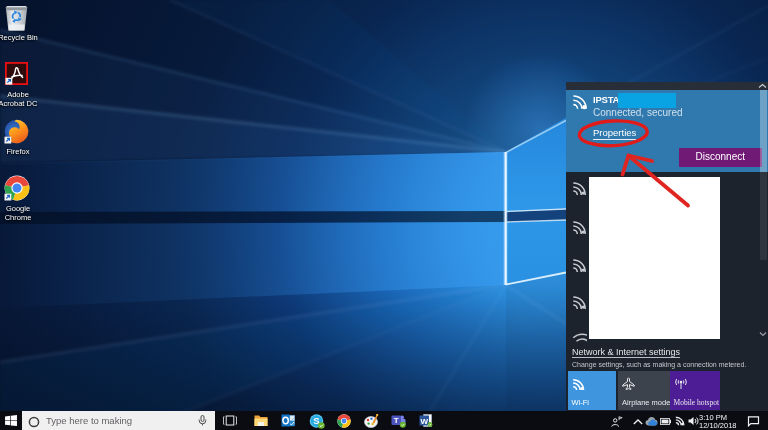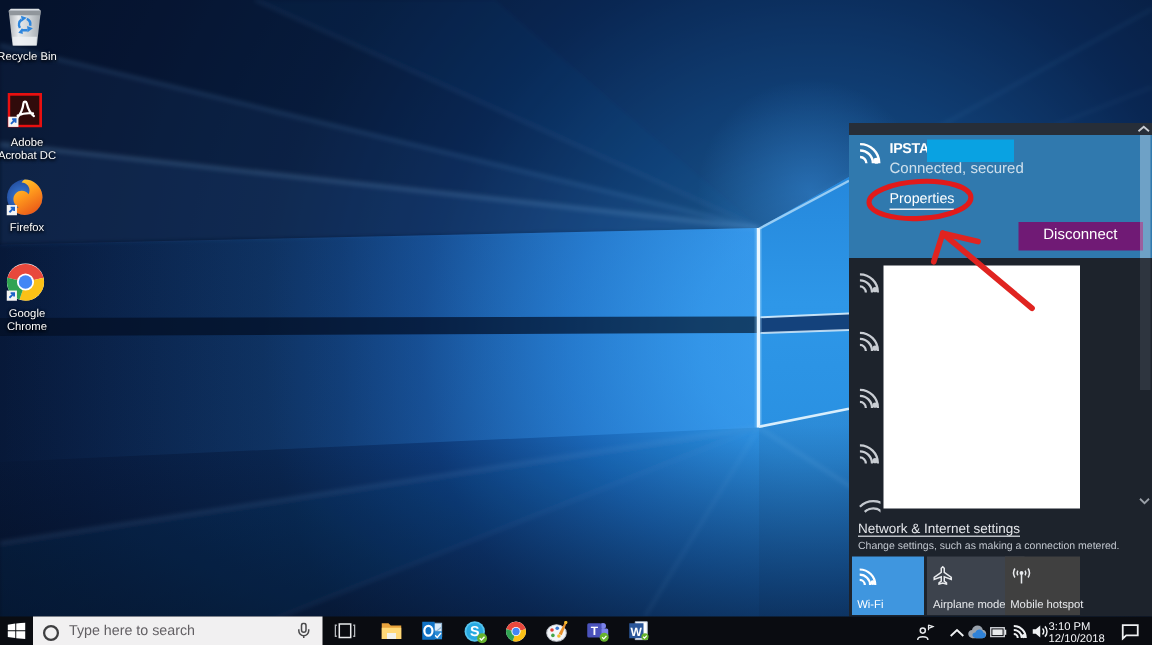--- a/index.html
+++ b/index.html
@@ -246,21 +246,21 @@
         <circle cx="10.6" cy="11.3" r="1.7" fill="#fff"></circle>
       </svg>
    <div class="abs" style="left:4px;bottom:3px;color:#fff;font-size:7.5px;white-space:nowrap;">Wi-Fi</div>
  </div>
  <div class="abs" style="left:52px;top:288.5px;width:65px;height:39px;background:#3d434d;text-align:center;">
    <svg class="abs" style="left:4px;top:6px" width="13" height="13" viewBox="0 0 13 13">
         <path d="M6.5,0.8 L7.5,1.8 L7.5,4.5 L12.2,8 L12.2,9.3 L7.5,7.6 L7.5,10.4 L9,11.6 L9,12.4 L6.5,11.7 L4,12.4 L4,11.6 L5.5,10.4 L5.5,7.6 L0.8,9.3 L0.8,8 L5.5,4.5 L5.5,1.8 Z" fill="none" stroke="#e8eaed" stroke-width="1"></path>
       </svg>
    <div class="abs" style="left:4px;bottom:3px;color:#e8eaed;font-size:7.5px;white-space:nowrap;">Airplane mode</div>
  </div>
- <div class="abs" style="left:103.5px;top:288.5px;width:50px;height:39px;background:#404040;">
+ <div class="abs" style="left:103.5px;top:288.5px;width:50px;height:39px;background:#4c1d95;font-family:Liberation Serif, serif;">
    <svg class="abs" style="left:4px;top:6px" width="14" height="13" viewBox="0 0 14 13">
         <g fill="none" stroke="#e8eaed" stroke-width="1">
           <path d="M2.6,2 A5.6,5.6 0 0 0 2.6,8"></path>
           <path d="M11.4,2 A5.6,5.6 0 0 1 11.4,8"></path>
           <path d="M4.6,3.4 A3,3 0 0 0 4.6,6.6"></path>
           <path d="M9.4,3.4 A3,3 0 0 1 9.4,6.6"></path>
         </g>
         <circle cx="7" cy="5" r="1.3" fill="#e8eaed"></circle>
         <path d="M7,6 L7,12" stroke="#e8eaed" stroke-width="1"></path>
       </svg>
@@ -274,21 +274,21 @@
   <polygon points="0,1.6 5.6,0.8 5.6,5.7 0,5.7" fill="#fff"></polygon>
   <polygon points="6.3,0.7 13,0 13,5.7 6.3,5.7" fill="#fff"></polygon>
   <polygon points="0,6.4 5.6,6.4 5.6,11.3 0,10.5" fill="#fff"></polygon>
   <polygon points="6.3,6.4 13,6.4 13,12 6.3,11.4" fill="#fff"></polygon>
  </svg>
 
  <div class="abs" style="left:22px;top:0;width:193px;height:19px;background:#f1f0f1;">
   <svg class="abs" style="left:6px;top:4.5px" width="12" height="12" viewBox="0 0 12 12">
         <circle cx="6" cy="6" r="4.6" fill="none" stroke="#3e3e40" stroke-width="1.5"></circle>
       </svg>
-  <div class="abs" style="left:24px;top:0;line-height:19px;font-size:9.5px;color:#625f63;">Type here to search</div>
+  <div class="abs" style="left:24px;top:0;line-height:19px;font-size:9.5px;color:#625f63;">Type here to making</div>
   <svg class="abs" style="left:176px;top:4px" width="9" height="11" viewBox="0 0 9 11">
         <rect x="3" y="0.5" width="3" height="6" rx="1.5" fill="none" stroke="#4a4a4c" stroke-width="1"></rect>
         <path d="M1.2,4.5 L1.2,5.5 A3.3,3.3 0 0 0 7.8,5.5 L7.8,4.5 M4.5,8.8 L4.5,10.4" fill="none" stroke="#4a4a4c" stroke-width="1"></path>
       </svg>
  </div>
 
  <svg class="abs" style="left:223px;top:4px" width="14" height="11" viewBox="0 0 14 11">
   <rect x="3.2" y="1" width="7.6" height="9" fill="none" stroke="#e8eaec" stroke-width="1.0"></rect>
   <path d="M1.5,1.8 L0.5,1.8 L0.5,9.2 L1.5,9.2 M12.5,1.8 L13.5,1.8 L13.5,9.2 L12.5,9.2" fill="none" stroke="#b9bcc0" stroke-width="1"></path>
  </svg>

